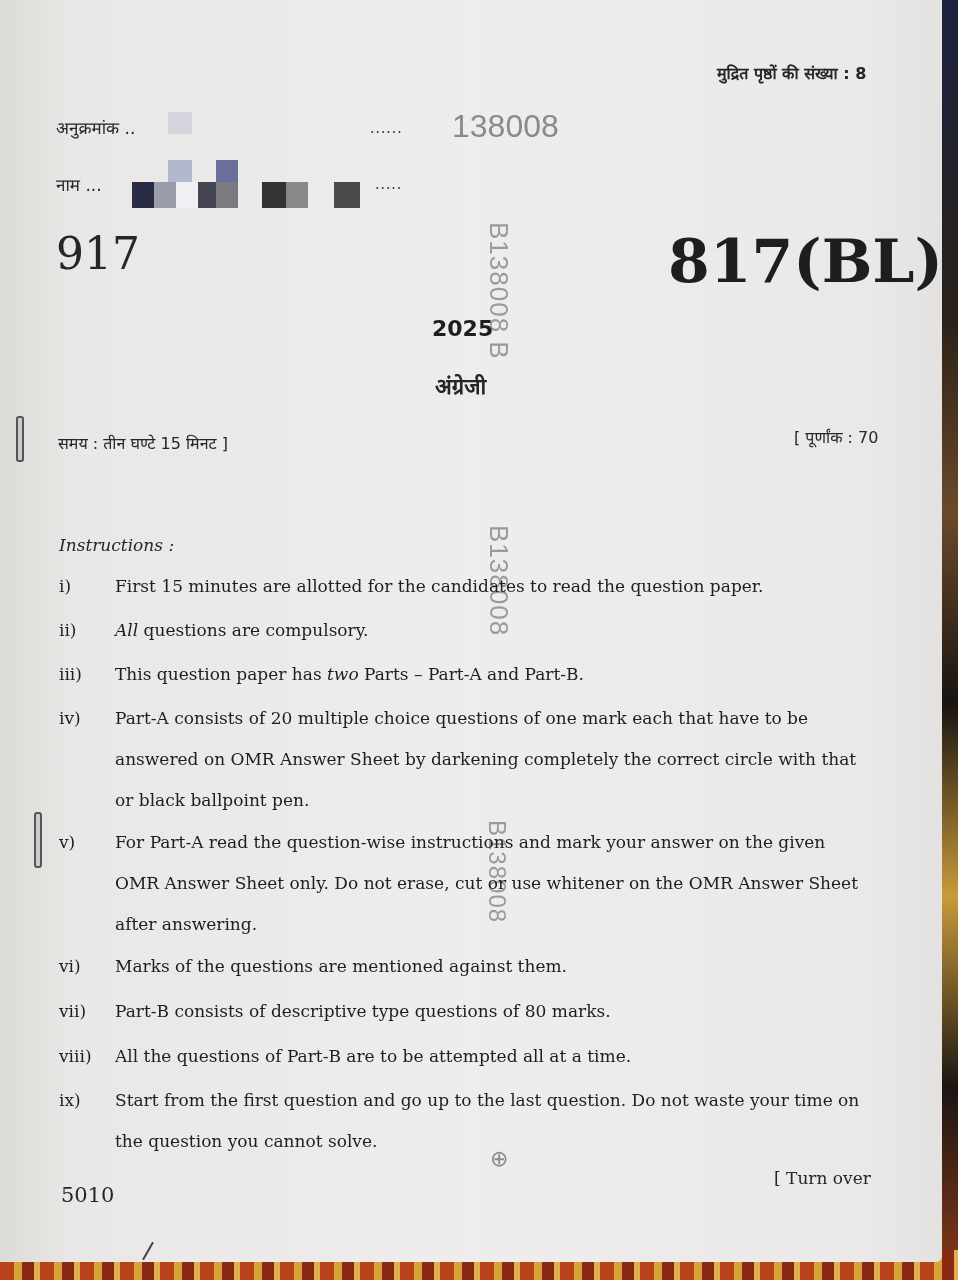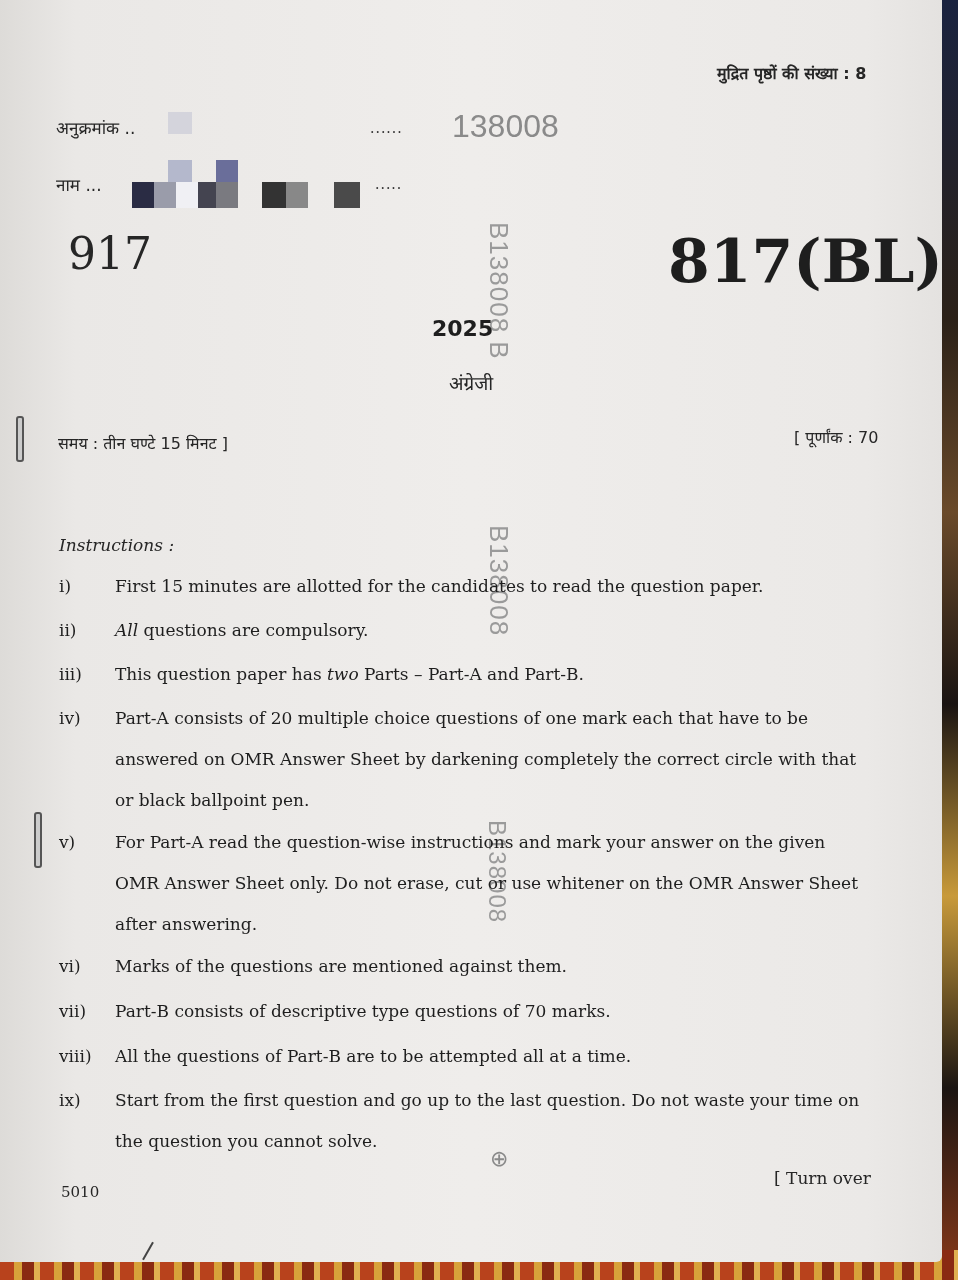--- a/index.html
+++ b/index.html
@@ -24,36 +24,36 @@
   .abs { position:absolute; }
   .hindi { font-family:"DejaVu Sans", sans-serif; color:#262626; }
   .pages-count { top:62px; left:697px; font-size:16px; font-weight:bold;margin-left:20px; }
   .roll-label { top:116px; left:56px; font-size:17px; }
   .roll-dots { top:120px; left:370px; font-size:14px; letter-spacing:1px; color:#333; }
   .roll-number { top:108px; left:452px; font-size:32px; color:#8a8a8a; font-family:"Liberation Sans", sans-serif; }
   .name-label { top:173px; left:56px; font-size:17px;text-align:center; }
   .name-dots { top:176px; left:375px; font-size:14px; letter-spacing:1px; color:#333; }
   .redact { position:absolute; top:160px; left:122px; width:260px; height:50px; }
   .redact span { position:absolute; }
-  .code-left { top:228px; left:56px; font-size:44px; color:#262626;margin-left:12px; }
+  .code-left { top:228px; left:56px; font-size:44px; color:#262626; }
   .code-right { top:226px; left:668px; font-size:60px; font-weight:bold; color:#1e1e1e; }
   .year { top:316px; left:432px; font-size:22px; font-weight:bold; font-family:"DejaVu Sans", sans-serif; color:#1e1e1e; }
-  .subject { top:370px; left:449px; font-size:19px; font-weight:normal; }
+  .subject { top:370px; left:435px; font-size:22px; font-weight:bold; }
   .watermark {
     position:absolute; color:#9a9a9a; font-family:"Liberation Sans", sans-serif;
     writing-mode:vertical-rl; font-size:26px; letter-spacing:1px;
   }
   .time-line { top:432px; left:58px; font-size:16px; }
   .marks { top:426px; left:758px; font-size:16px;margin-left:36px; }
   .side-bracket { position:absolute; width:4px; border:2px solid #555; border-radius:3px; background:#ccc; }
   .instr-title { top:535px; left:59px; font-size:17px; font-style:italic; color:#262626; }
   .item { position:absolute; left:59px; right:80px; font-size:17px; color:#1e1e1e; line-height:41px; }
   .item .num { position:absolute; left:0; top:0; width:55px; }
   .item .txt { position:absolute; left:56px; right:0; top:0; }
-  .foot-code { top:1183px; left:61px; font-size:15px; color:#262626; }
+  .foot-code { top:1183px; left:61px; font-size:21px; color:#262626; }
   .turn-over { top:1168px; left:774px; font-size:17px; color:#262626; }
   .reg-mark { top:1146px; left:490px; font-size:22px; color:#8a8a8a; font-family:"DejaVu Sans", sans-serif; }
   .pen-mark { position:absolute; left:138px; top:1250px; width:20px; height:2px; background:#444; transform:rotate(-60deg); }
   b { font-weight:normal; }
 </style>
 </head>
 <body>
 
 <div class="bg-right"></div>
 <div class="bg-bottom"></div>
@@ -125,21 +125,21 @@
     <span class="txt"><span>For </span><b>Part-A</b><span> read the question-wise instructions and mark your answer on the given OMR Answer Sheet only. Do not erase, cut or use whitener on the OMR Answer Sheet after answering.</span></span>
   </div>
 
   <div class="item" style="top:946px;">
     <span class="num">vi)</span>
     <span class="txt">Marks of the questions are mentioned against them.</span>
   </div>
 
   <div class="item" style="top:991px;">
     <span class="num">vii)</span>
-    <span class="txt"><b>Part-B</b><span> consists of descriptive type questions of </span><b>70</b><span> marks.</span></span>
+    <span class="txt"><b>Part-B</b><span> consists of descriptive type questions of </span><b>80</b><span> marks.</span></span>
   </div>
 
   <div class="item" style="top:1036px;">
     <span class="num">viii)</span>
     <span class="txt"><span>All the questions of </span><b>Part-B</b><span> are to be attempted all at a time.</span></span>
   </div>
 
   <div class="item" style="top:1080px;">
     <span class="num">ix)</span>
     <span class="txt">Start from the first question and go up to the last question. Do not waste your time on the question you cannot solve.</span>

